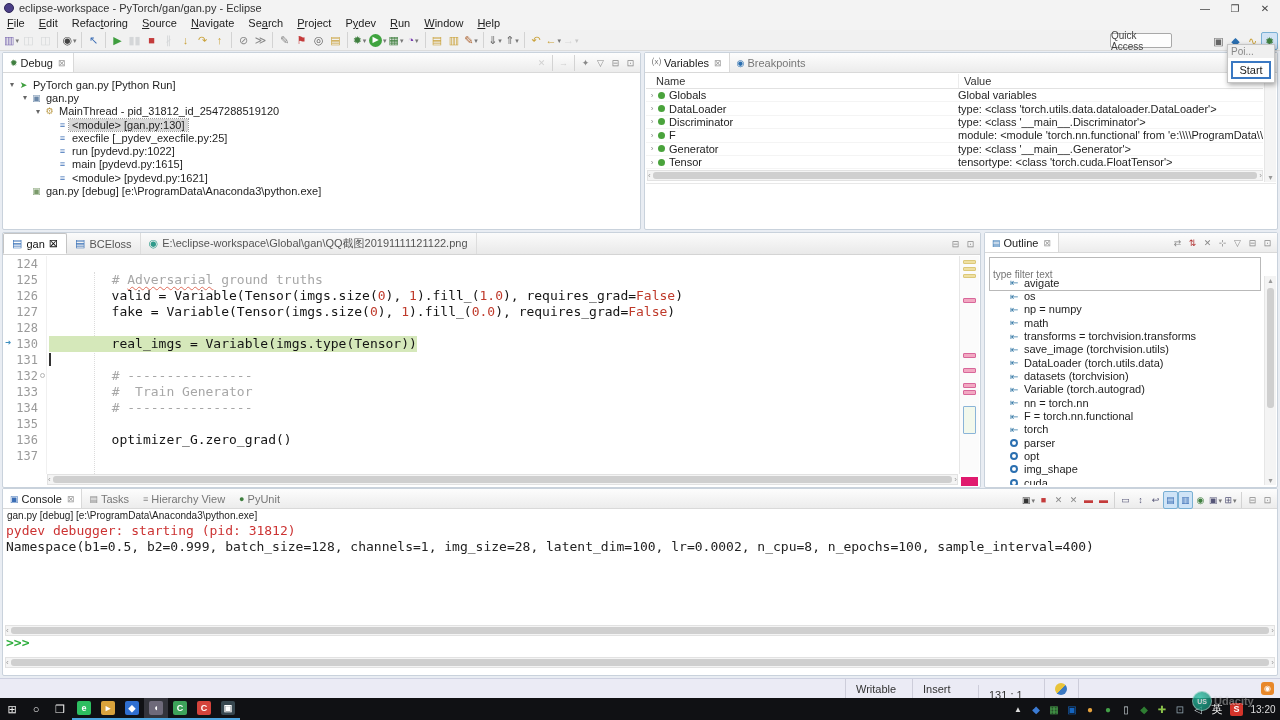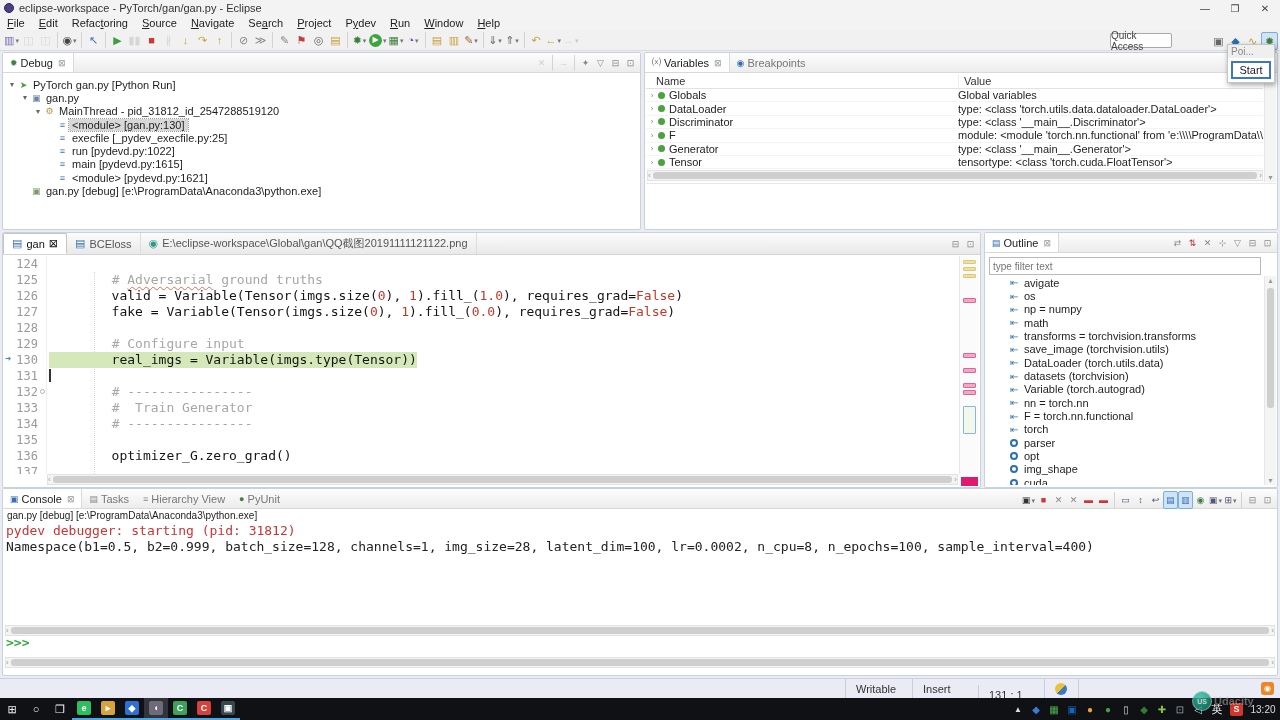--- a/index.html
+++ b/index.html
@@ -93,21 +93,21 @@
   .kw{color:#bf3a2b;}
   .ruler{position:absolute;right:1px;top:23px;bottom:13px;width:20px;background:#fbfbfb;
          border-left:1px solid #e6e6e6;}
   .rm{position:absolute;left:3px;right:3px;border-radius:1px;}
   .rm.y{background:#efe0a2;border:1px solid #dcc878;height:4px;}
   .rm.p{background:#f2a8c2;border:1px solid #d8679a;height:5px;}
   .rm.box{background:#f2f8ec;border:1px solid #8ab4d8;}
   .corner-mark{position:absolute;right:2px;bottom:1px;width:17px;height:9px;background:#e01a6e;}
   
   .ofilter{position:absolute;left:4px;right:16px;top:24px;height:15px;border:1px solid #b9b9b9;
-           font-size:10px;color:#999;padding:8px 3px;font-family:"Liberation Sans",sans-serif;}
+           font-size:10px;color:#999;padding:16px 3px;font-family:"Liberation Sans",sans-serif;}
   .olist{position:absolute;left:1px;right:14px;top:43px;bottom:2px;overflow:hidden;font-size:11px;}
   .orow{height:13.35px;display:flex;align-items:center;padding-left:24px;white-space:nowrap;color:#1e1e1e;}
   .oimp{color:#3a7ca8;font-size:10px;width:14px;flex:none;}
   .ovar{width:8px;height:8px;border:2px solid #2b6fb0;border-radius:50%;margin-right:6px;flex:none;}
   
   .csub{position:absolute;left:4px;top:21px;font-size:10px;color:#222;}
   .cout{position:absolute;left:3px;top:34px;right:14px;height:100px;
         font-family:"DejaVu Sans Mono","Liberation Mono",monospace;font-size:13px;}
   .cout .cline{height:16px;white-space:pre;}
   .cout .err{color:#cc3333;}
@@ -455,21 +455,20 @@
       <span class="tbi">⊡</span>
     </div>
     <div class="codewrap" id="codewrap">
       <div class="gutline"></div>
       <div class="iguide"></div>
     <div class="cl"><span class="ln">124</span><span class="ct"></span></div>
         <div class="cl"><span class="ln">125</span><span class="ct"><span>        </span><span class="com"># </span><span class="com sq">Adversarial</span><span class="com"> ground truths</span></span></div>
         <div class="cl"><span class="ln">126</span><span class="ct"><span>        valid = Variable(Tensor(imgs.size(</span><span class="lit">0</span><span>), </span><span class="lit">1</span><span>).fill_(</span><span class="lit">1.0</span><span>), requires_grad=</span><span class="kw">False</span><span>)</span></span></div>
         <div class="cl"><span class="ln">127</span><span class="ct"><span>        fake = Variable(Tensor(imgs.size(</span><span class="lit">0</span><span>), </span><span class="lit">1</span><span>).fill_(</span><span class="lit">0.0</span><span>), requires_grad=</span><span class="kw">False</span><span>)</span></span></div>
         <div class="cl"><span class="ln">128</span><span class="ct"></span></div>
-        <div class="cl"><span class="ln">129</span><span class="ct"><span>        </span><span class="com"># Configure input</span></span></div>
         <div class="cl current"><span class="ip">➜</span><span class="ln">130</span><span class="ct"><span>        real_imgs = Variable(imgs.type(Tensor))</span></span></div>
         <div class="cl"><span class="ln">131</span><span class="ct"></span><span class="caret"></span></div>
         <div class="cl"><span class="ln">132</span><span class="lndot"></span><span class="ct"><span>        </span><span class="com"># ----------------</span></span></div>
         <div class="cl"><span class="ln">133</span><span class="ct"><span>        </span><span class="com">#  Train Generator</span></span></div>
         <div class="cl"><span class="ln">134</span><span class="ct"><span>        </span><span class="com"># ----------------</span></span></div>
         <div class="cl"><span class="ln">135</span><span class="ct"></span></div>
         <div class="cl"><span class="ln">136</span><span class="ct"><span>        optimizer_G.zero_grad()</span></span></div>
         <div class="cl"><span class="ln">137</span><span class="ct"></span></div>
       </div>
     <div class="ruler" id="ruler">

